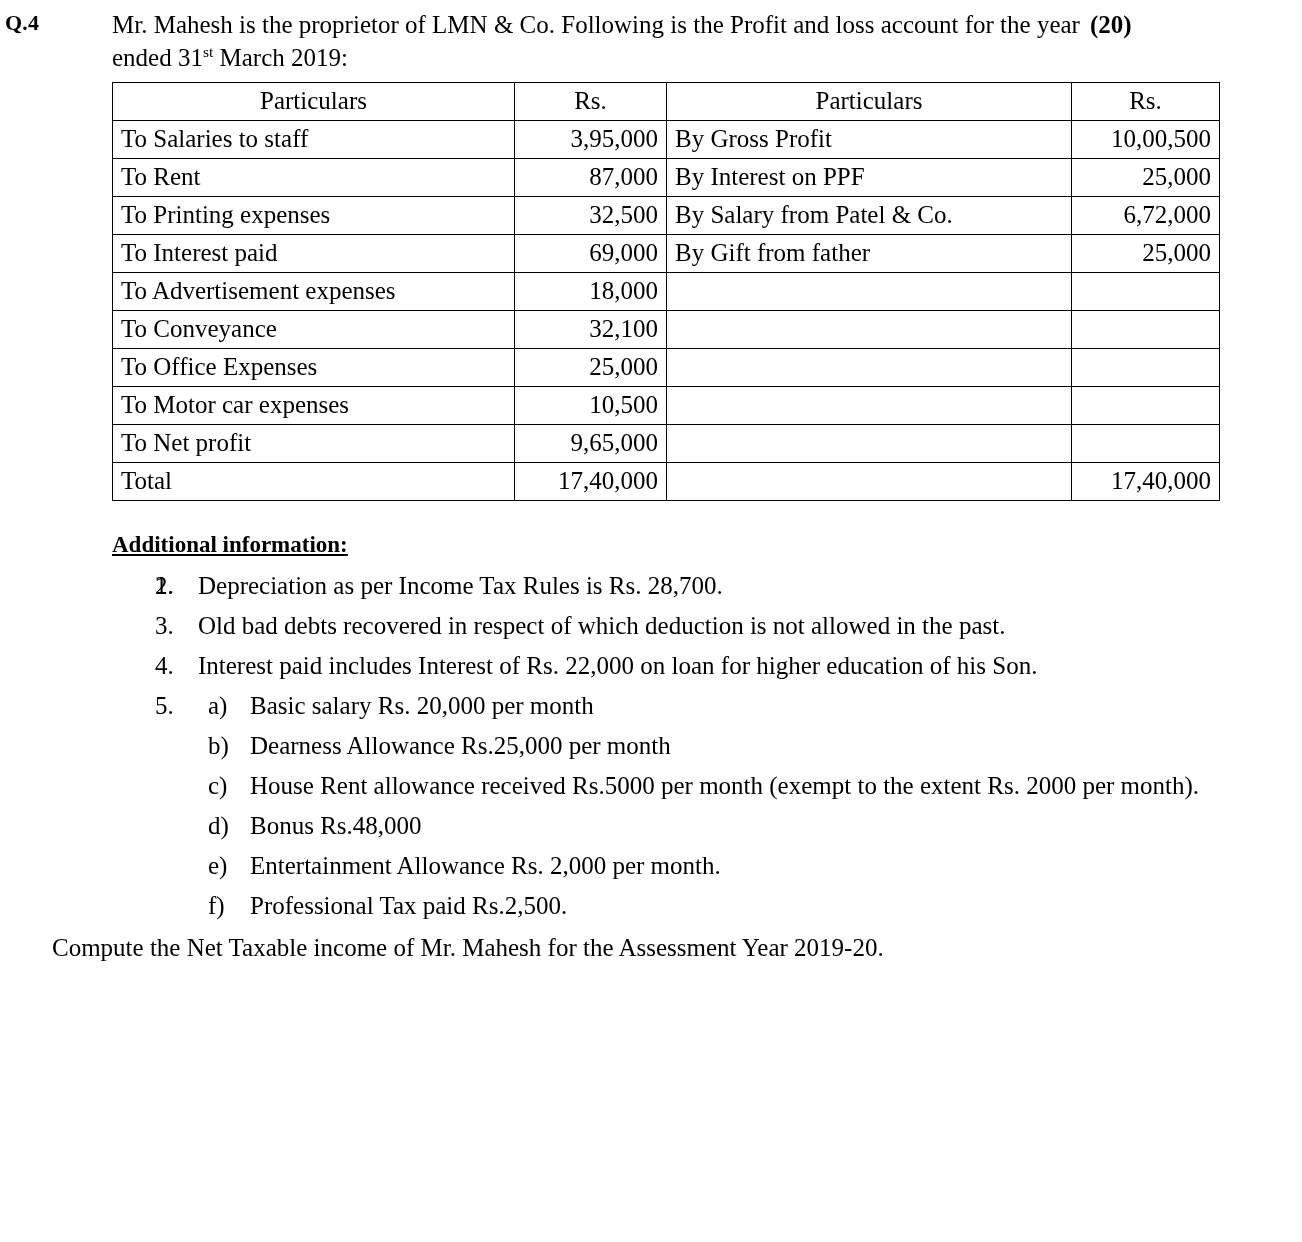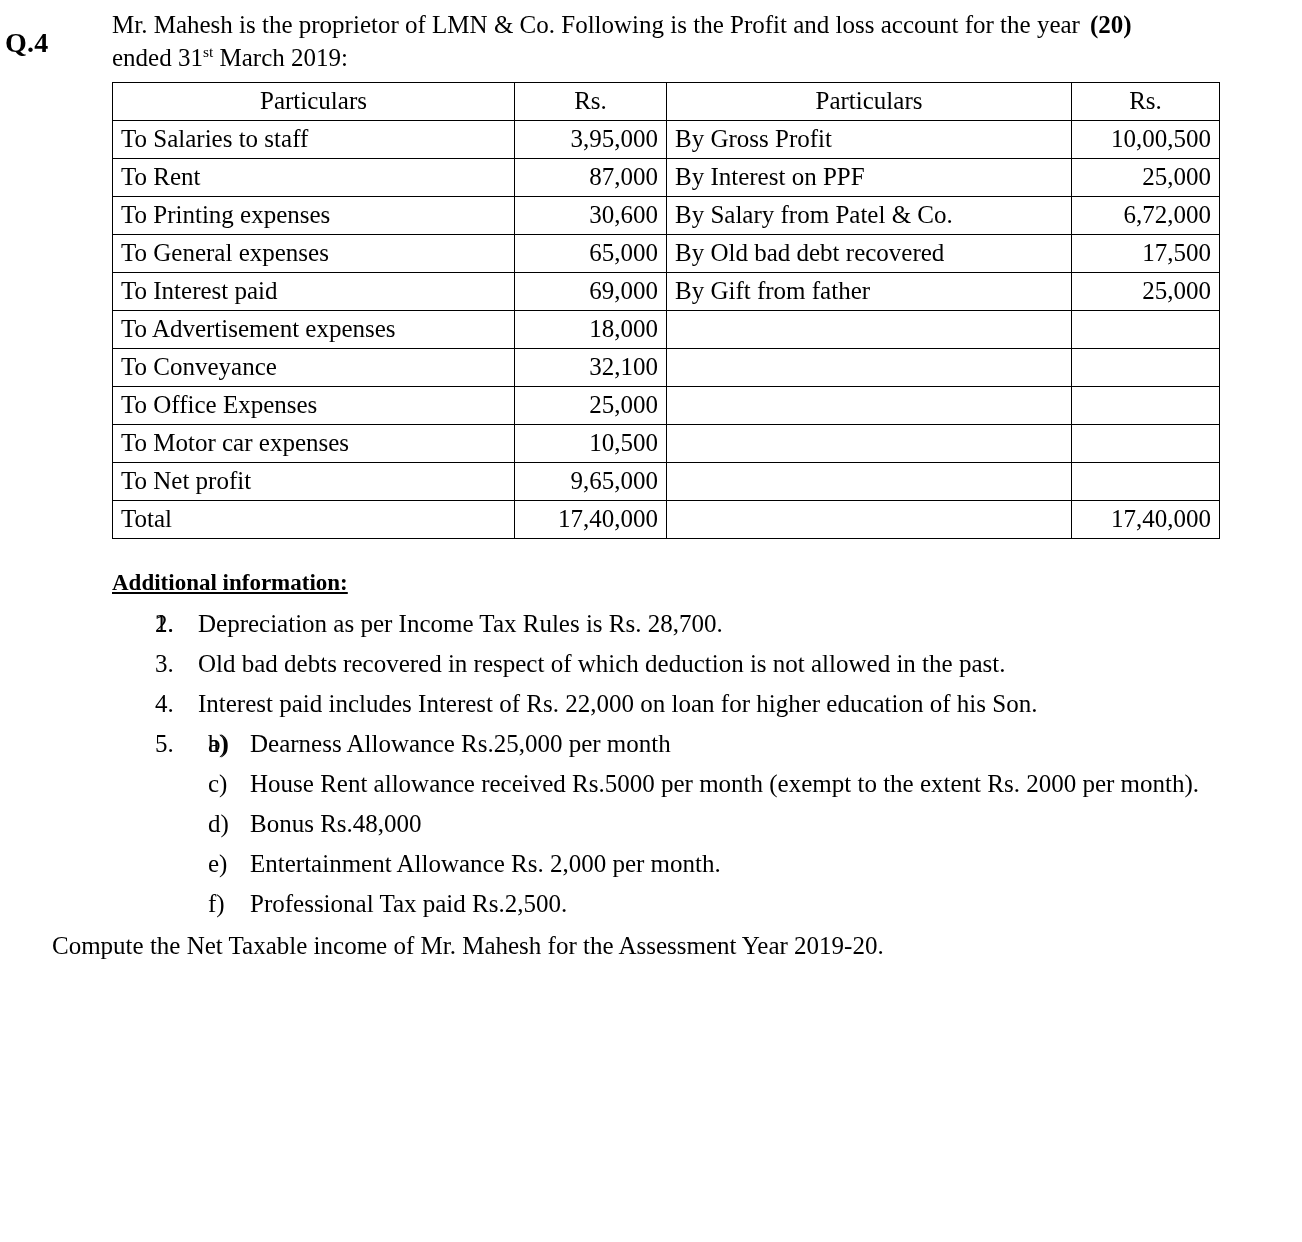--- a/index.html
+++ b/index.html
@@ -27,23 +27,23 @@
 
   
   .qhead {
     position: relative;
     padding-left: 112px;
     padding-right: 6px;
   }
   .qnum {
     position: absolute;
     left: 5px;
-    top: 16px;
+    top: 0;
     font-weight: bold;
-    font-size: 28px;
+    font-size: 22px;
     letter-spacing: 0.2px;
   }
   .qmarks {
     font-weight: bold;
     white-space: nowrap;
   }
   .qline1 {
     display: block;
     white-space: nowrap;
   }
@@ -180,29 +180,23 @@
             <td class="amt">10,00,500</td>
           </tr>
           <tr>
             <td class="part">To Rent</td>
             <td class="amt">87,000</td>
             <td class="part">By Interest on PPF</td>
             <td class="amt">25,000</td>
           </tr>
           <tr>
             <td class="part">To Printing expenses</td>
-            <td class="amt">30,600</td>
+            <td class="amt">32,500</td>
             <td class="part">By Salary from Patel &amp; Co.</td>
             <td class="amt">6,72,000</td>
-          </tr>
-          <tr>
-            <td class="part">To General expenses</td>
-            <td class="amt">65,000</td>
-            <td class="part">By Old bad debt recovered</td>
-            <td class="amt">17,500</td>
           </tr>
           <tr>
             <td class="part">To Interest paid</td>
             <td class="amt">69,000</td>
             <td class="part">By Gift from father</td>
             <td class="amt">25,000</td>
           </tr>
           <tr>
             <td class="part">To Advertisement expenses</td>
             <td class="amt">18,000</td>
@@ -246,21 +240,21 @@
   <div class="addinfo">
     <div>
       <span class="addinfo-title">Additional information:</span>
     </div>
     <ol class="numlist" id="num-list">
         <li><span class="marker">1.</span></li>
         <li><span class="marker">2.</span><span>Depreciation as per Income Tax Rules is Rs. 28,700.</span></li>
         <li><span class="marker">3.</span><span>Old bad debts recovered in respect of which deduction is not allowed in the past.</span></li>
         <li><span class="marker">4.</span><span>Interest paid includes Interest of Rs. 22,000 on loan for higher education of his Son.</span></li>
         <li><span class="marker">5.</span><ol class="alphalist sub-wrap">
-            <li><span class="marker">a)</span></li>
+            <li><span class="marker">a)</span><span>Basic salary Rs. 20,000 per month</span></li>
             <li><span class="marker">b)</span><span>Dearness Allowance Rs.25,000 per month</span></li>
             <li><span class="marker">c)</span><span>House Rent allowance received Rs.5000 per month (exempt to the extent Rs. 2000 per month).</span></li>
             <li><span class="marker">d)</span><span>Bonus Rs.48,000</span></li>
             <li><span class="marker">e)</span><span>Entertainment Allowance Rs. 2,000 per month.</span></li>
             <li><span class="marker">f)</span><span>Professional Tax paid Rs.2,500.</span></li>
           </ol></li>
       </ol>
   </div>
 
   <div class="closing">Compute the Net Taxable income of Mr. Mahesh for the Assessment Year 2019-20.</div>

